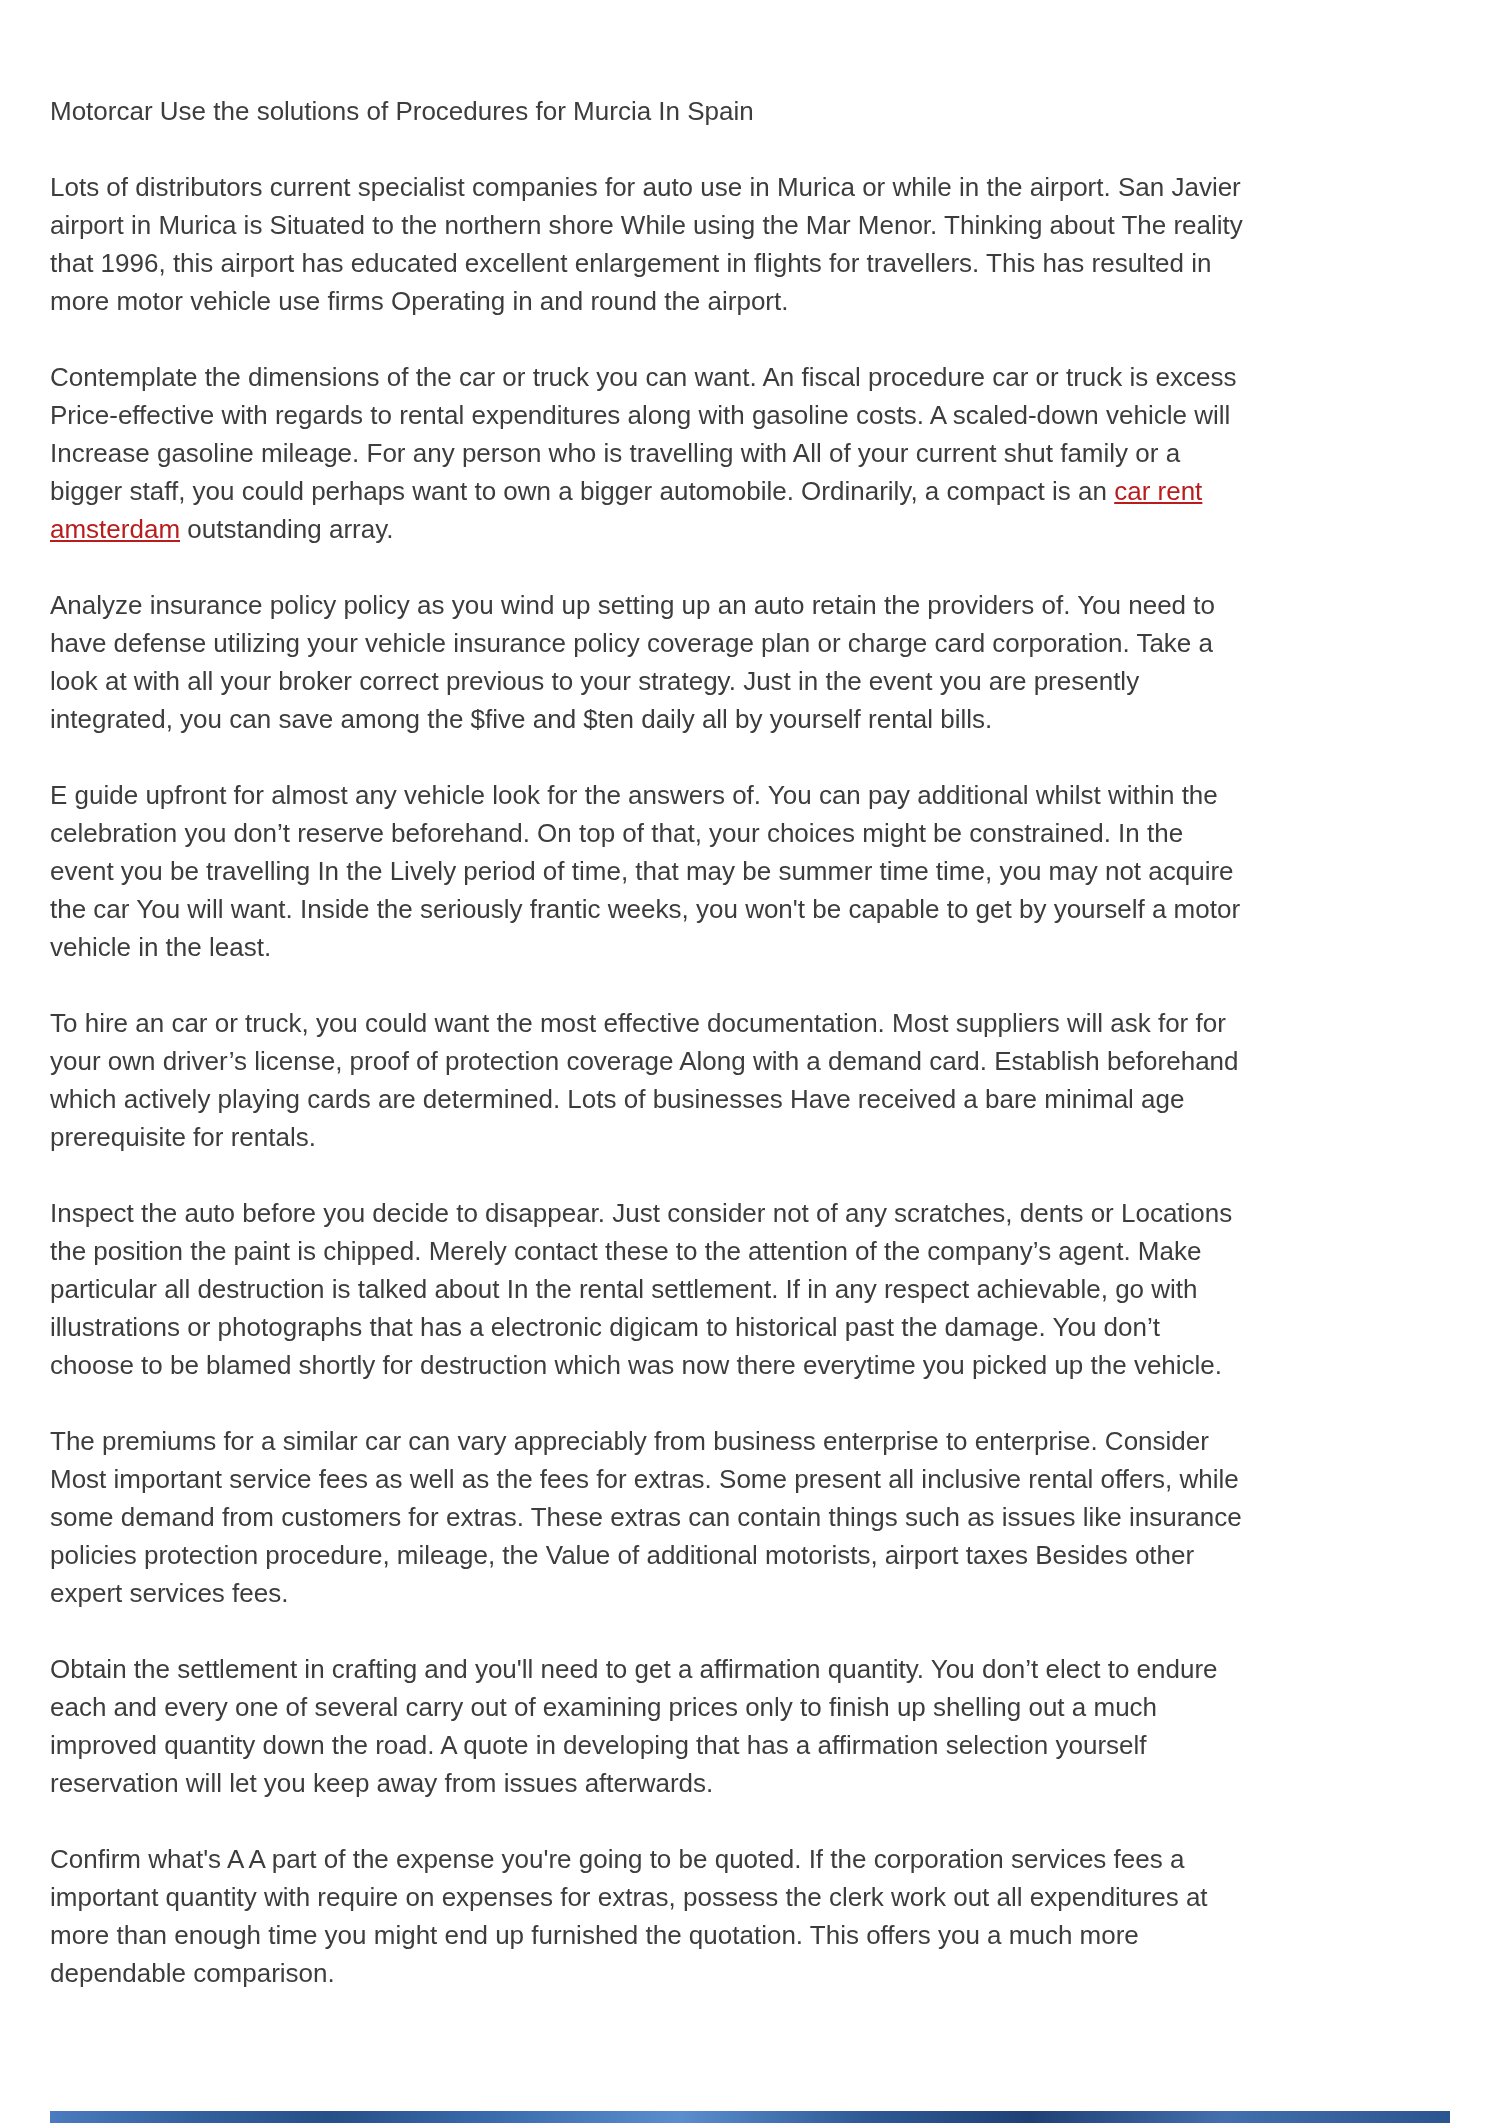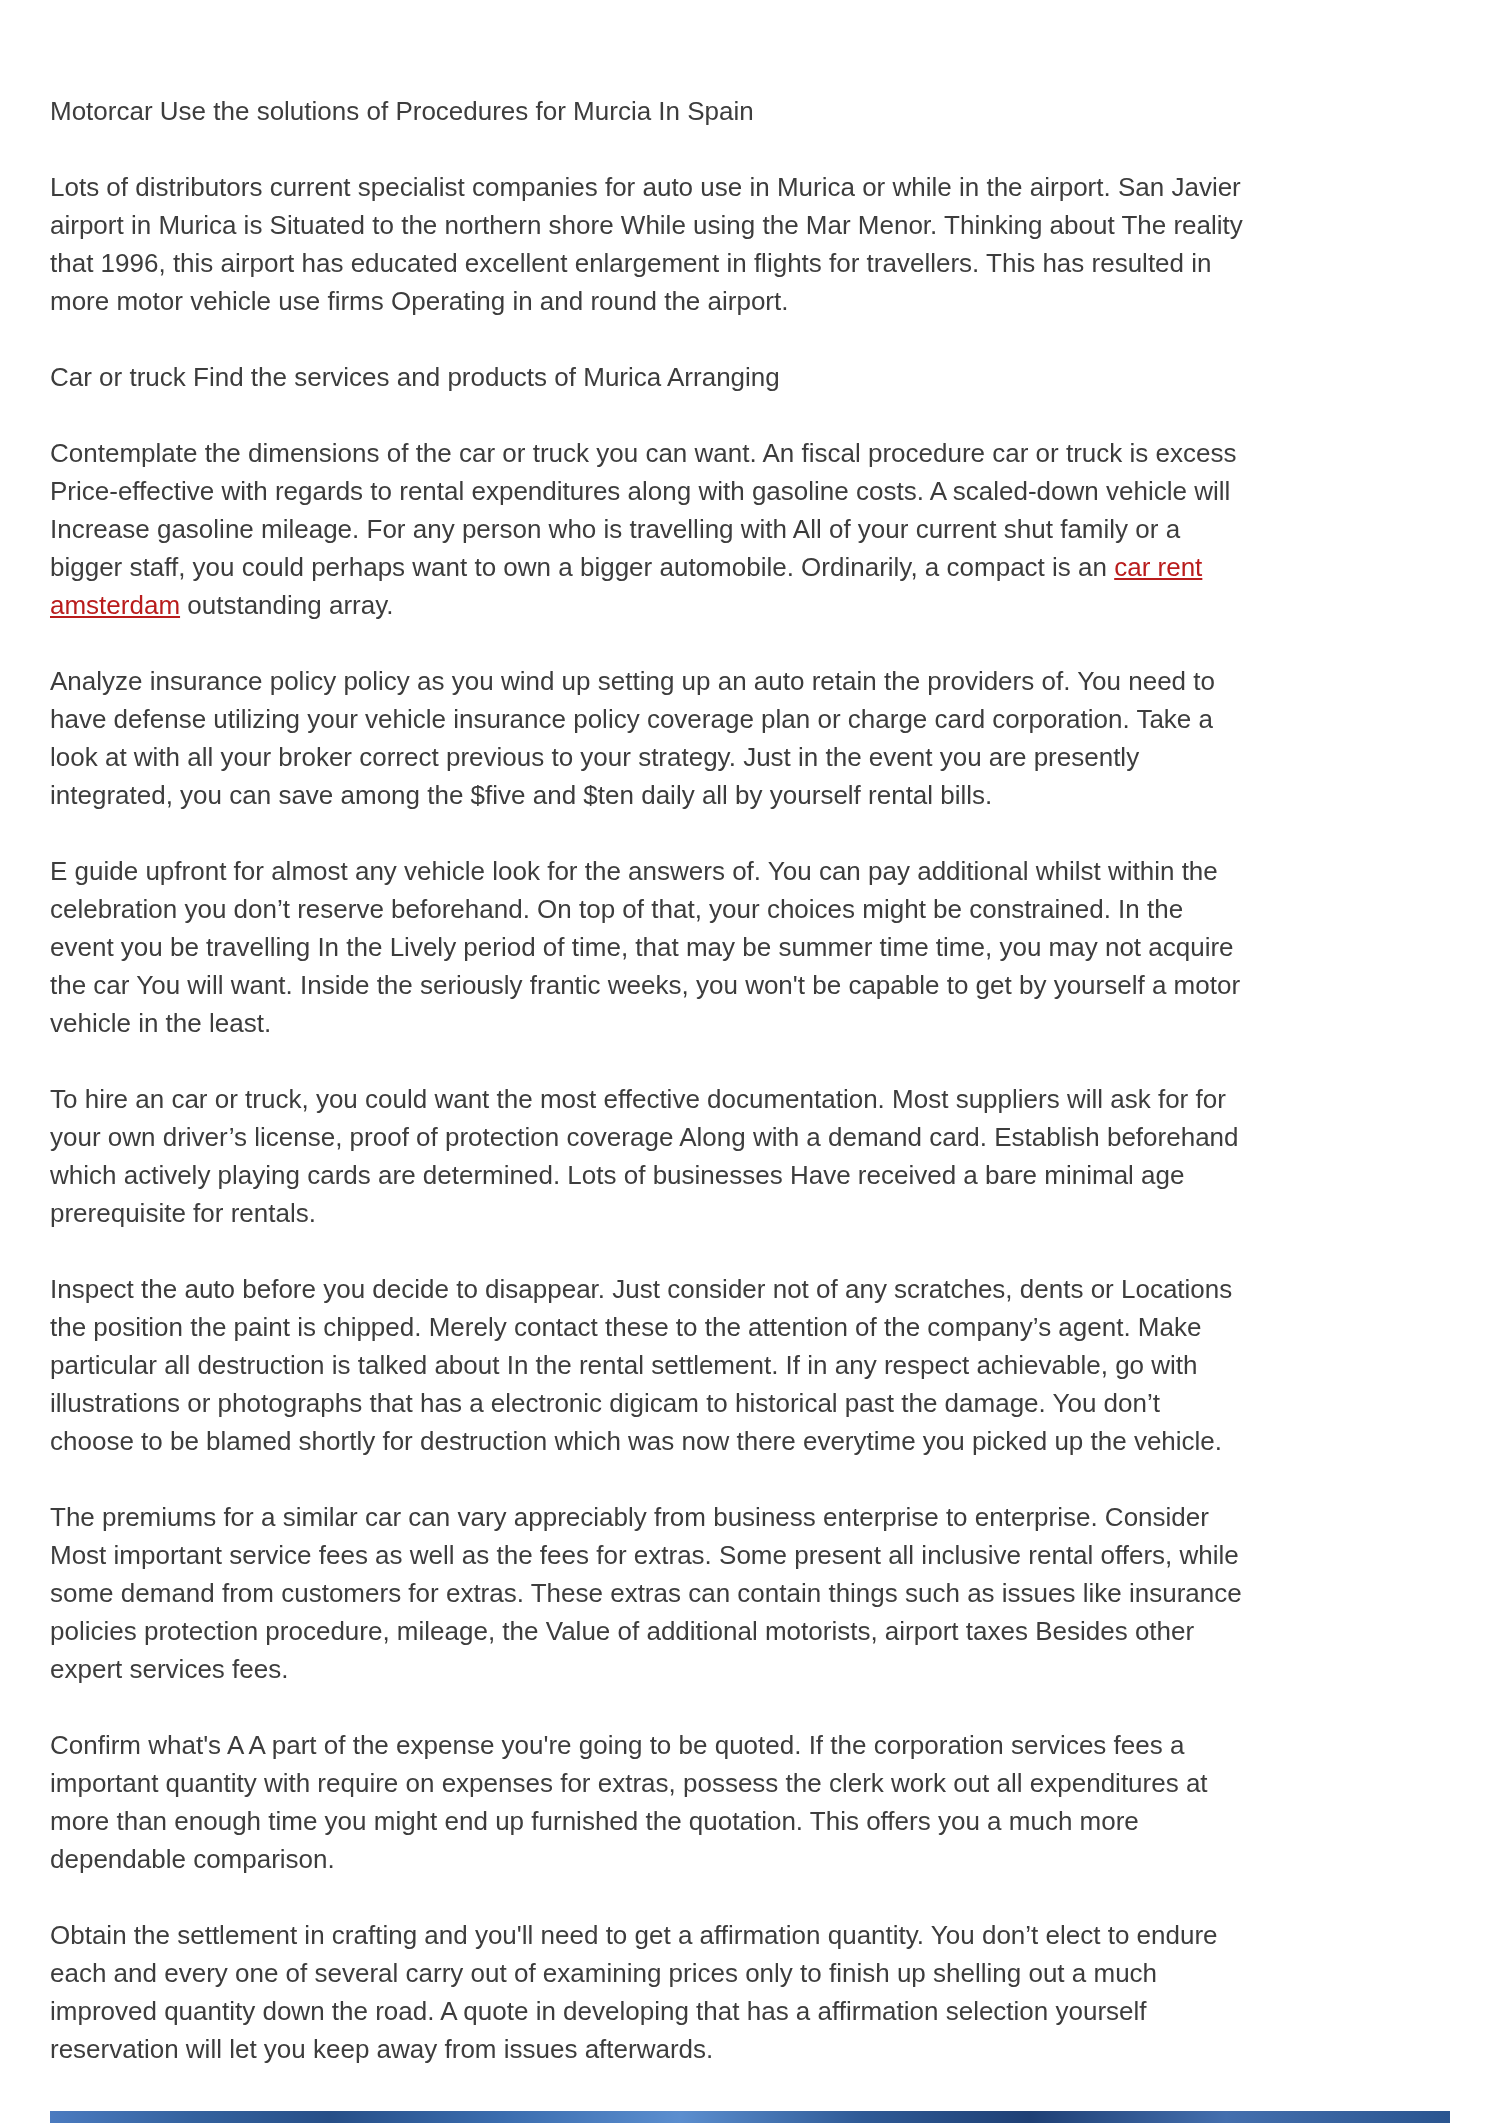--- a/index.html
+++ b/index.html
@@ -44,35 +44,34 @@
 </head>
 <body>
 
 <div class="page">
   <div class="content">
 
     <p>Motorcar Use the solutions of Procedures for Murcia In Spain</p>
 
     <p>Lots of distributors current specialist companies for auto use in Murica or while in the airport. San Javier airport in Murica is Situated to the northern shore While using the Mar Menor. Thinking about The reality that 1996, this airport has educated excellent enlargement in flights for travellers. This has resulted in more motor vehicle use firms Operating in and round the airport.</p>
 
-    <p>Car or truck Find the services and products of Murica Arranging</p>
 
     <p><span>Contemplate the dimensions of the car or truck you can want. An fiscal procedure car or truck is excess Price-effective with regards to rental expenditures along with gasoline costs. A scaled-down vehicle will Increase gasoline mileage. For any person who is travelling with All of your current shut family or a bigger staff, you could perhaps want to own a bigger automobile. Ordinarily, a compact is an </span><a class="link">car rent amsterdam</a><span> outstanding array.</span></p>
 
     <p>Analyze insurance policy policy as you wind up setting up an auto retain the providers of. You need to have defense utilizing your vehicle insurance policy coverage plan or charge card corporation. Take a look at with all your broker correct previous to your strategy. Just in the event you are presently integrated, you can save among the $five and $ten daily all by yourself rental bills.</p>
 
     <p>E guide upfront for almost any vehicle look for the answers of. You can pay additional whilst within the celebration you don’t reserve beforehand. On top of that, your choices might be constrained. In the event you be travelling In the Lively period of time, that may be summer time time, you may not acquire the car You will want. Inside the seriously frantic weeks, you won't be capable to get by yourself a motor vehicle in the least.</p>
 
     <p>To hire an car or truck, you could want the most effective documentation. Most suppliers will ask for for your own driver’s license, proof of protection coverage Along with a demand card. Establish beforehand which actively playing cards are determined. Lots of businesses Have received a bare minimal age prerequisite for rentals.</p>
 
     <p>Inspect the auto before you decide to disappear. Just consider not of any scratches, dents or Locations the position the paint is chipped. Merely contact these to the attention of the company’s agent. Make particular all destruction is talked about In the rental settlement. If in any respect achievable, go with illustrations or photographs that has a electronic digicam to historical past the damage. You don’t choose to be blamed shortly for destruction which was now there everytime you picked up the vehicle.</p>
 
 
     <p>The premiums for a similar car can vary appreciably from business enterprise to enterprise. Consider Most important service fees as well as the fees for extras. Some present all inclusive rental offers, while some demand from customers for extras. These extras can contain things such as issues like insurance policies protection procedure, mileage, the Value of additional motorists, airport taxes Besides other expert services fees.</p>
 
+    <p>Obtain the settlement in crafting and you'll need to get a affirmation quantity. You don’t elect to endure each and every one of several carry out of examining prices only to finish up shelling out a much improved quantity down the road. A quote in developing that has a affirmation selection yourself reservation will let you keep away from issues afterwards.</p>
+
     <p>Confirm what's A A part of the expense you're going to be quoted. If the corporation services fees a important quantity with require on expenses for extras, possess the clerk work out all expenditures at more than enough time you might end up furnished the quotation. This offers you a much more dependable comparison.</p>
-
-    <p>Obtain the settlement in crafting and you'll need to get a affirmation quantity. You don’t elect to endure each and every one of several carry out of examining prices only to finish up shelling out a much improved quantity down the road. A quote in developing that has a affirmation selection yourself reservation will let you keep away from issues afterwards.</p>
 
   </div>
 
   <div class="footer-strip" style="background:linear-gradient(90deg,#4b7bc0 0%,#34629f 10%,#274f88 20%,#3a6cae 32%,#5b8ecf 45%,#2f5a96 58%,#1f4075 70%,#446fae 84%,#2a5590 100%)"></div>
 </div>
 
 </body></html>

